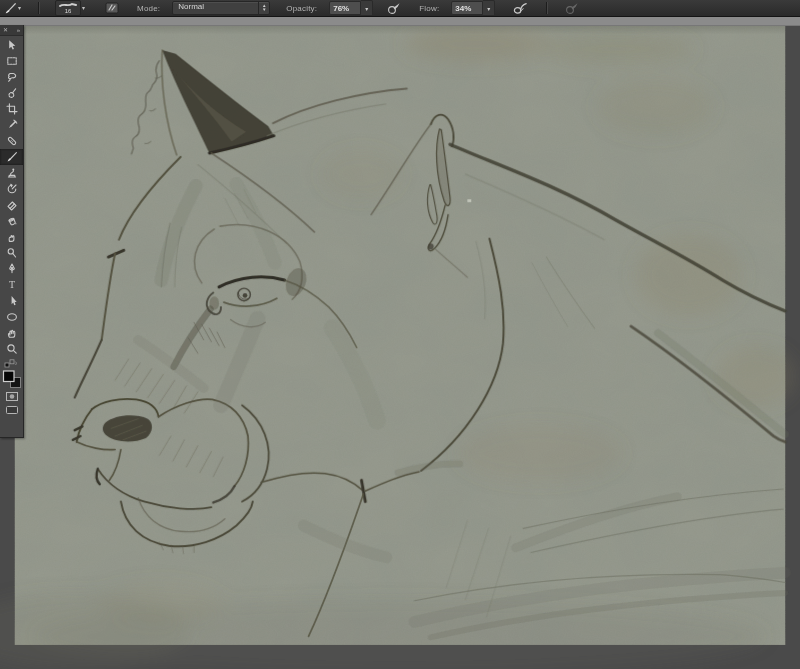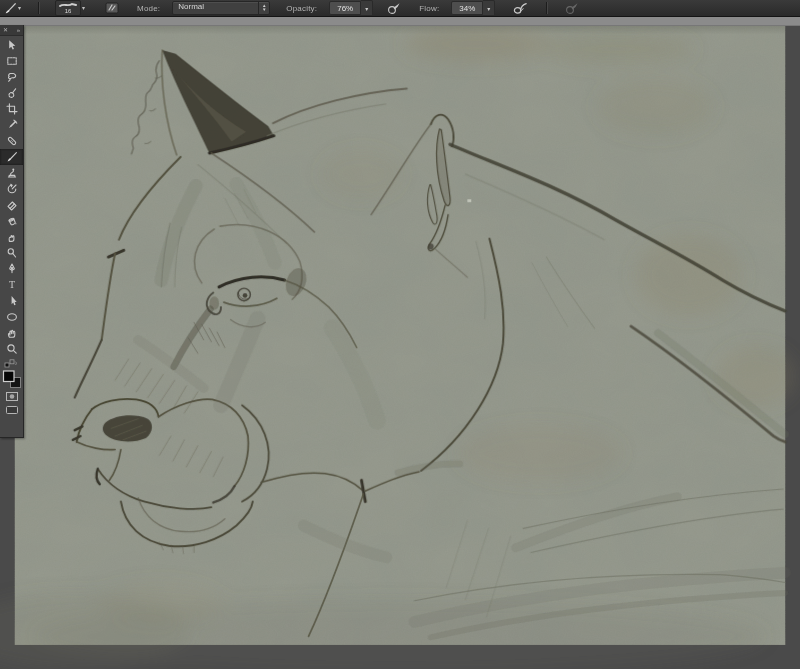--- a/index.html
+++ b/index.html
@@ -18,22 +18,22 @@
     border-bottom:1px solid #141414;display:flex;align-items:center;gap:12px;color:#b9b9b9;font-size:8px;z-index:10;}
   .ob-sep{width:1px;height:12px;background:#1d1d1d;border-right:1px solid #454545;margin:0 3px;}
   .ob-label{color:#b3b3b3;margin-left:4px;letter-spacing:.2px;}
   .ob-icon-btn{display:flex;align-items:center;justify-content:center;height:14px;padding:0 2px;border-radius:2px;}
   .caret{font-size:6px;color:#c0c0c0;line-height:6px;margin-left:1px;}
   .select-box{display:flex;align-items:flex-start;height:12px;background:#404040;border:1px solid #262626;
     box-shadow:inset 0 1px 0 #4e4e4e;border-radius:2px;color:#d6d6d6;}
   .select-box .sel-text{padding:0 5px;flex:1;}
   .stepper{display:flex;flex-direction:column;align-items:center;justify-content:center;border-left:1px solid #262626;
     width:10px;height:100%;font-size:4.5px;line-height:4px;color:#cfcfcf;}
-  .val-box{display:flex;align-items:center;justify-content:center;height:12px;min-width:24px;background:#4e4e4e;
-    border:1px solid #2a2a2a;border-radius:2px 0 0 2px;color:#e2e2e2;padding:0 3px;}
+  .val-box{display:flex;align-items:center;justify-content:flex-start;height:12px;min-width:24px;background:#4e4e4e;
+    border:1px solid #2a2a2a;border-radius:2px 0 0 2px;color:#e2e2e2;padding:0 3px;font-weight:bold;}
   .val-caret{display:flex;align-items:center;justify-content:center;height:14px;width:11px;background:#3a3a3a;
     border:1px solid #2a2a2a;border-left:none;border-radius:0 2px 2px 0;font-size:6px;color:#c9c9c9;}
   .preset-chip{display:flex;flex-direction:column;align-items:center;justify-content:center;width:24px;height:14px;
     background:#383838;border:1px solid #242424;border-radius:2px;}
   .preset-chip .num{font-size:6px;color:#ddd;line-height:6px;}
   .dim{opacity:.35;}
 
   
   .tools-panel{position:absolute;left:0;top:25px;width:23px;height:412px;background:#474747;
     border-right:1px solid #262626;border-bottom:1px solid #262626;box-shadow:1px 1px 2px rgba(0,0,0,.35);z-index:9;}

